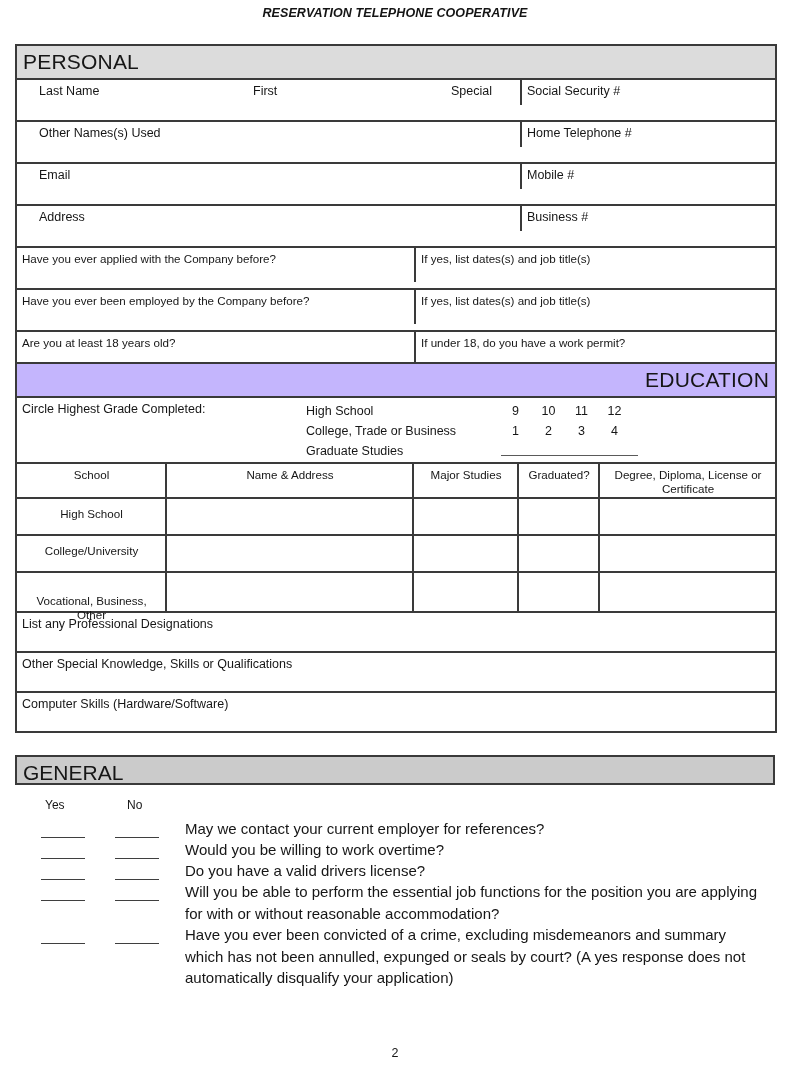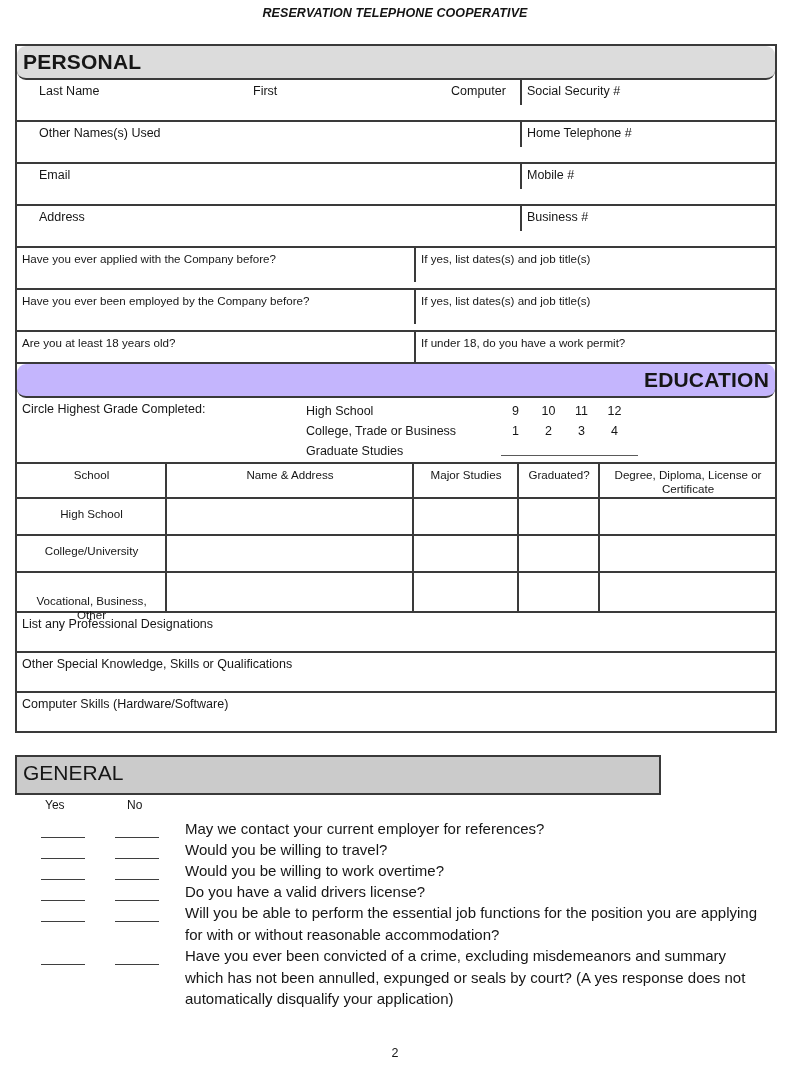--- a/index.html
+++ b/index.html
@@ -42,23 +42,22 @@
     width: 762px;
     box-sizing: border-box;
     border: 2px solid #3a3a3a;
     background: #ffffff;
   }
   .section-header {
     font-size: 21px;
     line-height: 1;
     padding: 5px 6px 6px 6px;
     border-bottom: 2px solid #3a3a3a;
-    font-weight: 700;
+    font-weight: 400;
     letter-spacing: 0.2px;
-    border-radius: 9px;
   }
   .hdr-personal { background: #dcdcdc; }
   .hdr-gray     { background: #c4b5fd; text-align: right; }
 
   .row {
     display: flex;
     border-bottom: 2px solid #3a3a3a;
     box-sizing: border-box;
   }
   .row:last-child { border-bottom: none; }
@@ -146,27 +145,27 @@
     height: 38px;
     text-align: left;
     font-size: 12.5px;
     padding-top: 4px;
   }
 
   
   .general-header {
     position: absolute;
     left: 15px;
-    width: 646px;
+    width: 760px;
     box-sizing: border-box;
     border: 2px solid #3a3a3a;
     background: #cbcbcb;
     font-size: 21px;
     line-height: 1;
-    padding: 5px 6px 10px 6px;
+    padding: 5px 6px 0 6px;
   }
   .yn-area {
     position: absolute;
     left: 15px;
     top: 798px;
     width: 762px;
     font-size: 12px;
   }
   .yn-heads {
     position: relative;
@@ -211,21 +210,21 @@
 
   <div class="doc-title">RESERVATION TELEPHONE COOPERATIVE</div>
 
   <div class="section" style="top:44px;">
     <div class="section-header hdr-personal">PERSONAL</div>
 
     <div class="row">
       <div class="cell p-left">
         <span>Last Name</span>
         <span class="sub sub-first">First</span>
-        <span class="sub sub-initial">Computer</span>
+        <span class="sub sub-initial">Special</span>
       </div>
       <div class="cell p-right">
         <span>Social Security #</span>
       </div>
     </div>
 
     <div class="row">
       <div class="cell p-left">
         <span>Other Names(s) Used</span>
       </div>
@@ -361,25 +360,20 @@
       <span class="yes">Yes</span>
       <span class="no">No</span>
     </div>
 
     <div class="yn-row" style="height:21px;">
       <span class="yn-blank a" style="top:19px;"></span>
       <span class="yn-blank b" style="top:19px;"></span>
       <span class="yn-text" style="top:0;">May we contact your current employer for references?</span>
     </div>
 
-    <div class="yn-row" style="height:21px;">
-      <span class="yn-blank a" style="top:19px;"></span>
-      <span class="yn-blank b" style="top:19px;"></span>
-      <span class="yn-text" style="top:0;">Would you be willing to travel?</span>
-    </div>
 
     <div class="yn-row" style="height:21px;">
       <span class="yn-blank a" style="top:19px;"></span>
       <span class="yn-blank b" style="top:19px;"></span>
       <span class="yn-text" style="top:0;">Would you be willing to work overtime?</span>
     </div>
 
     <div class="yn-row" style="height:21px;">
       <span class="yn-blank a" style="top:19px;"></span>
       <span class="yn-blank b" style="top:19px;"></span>

